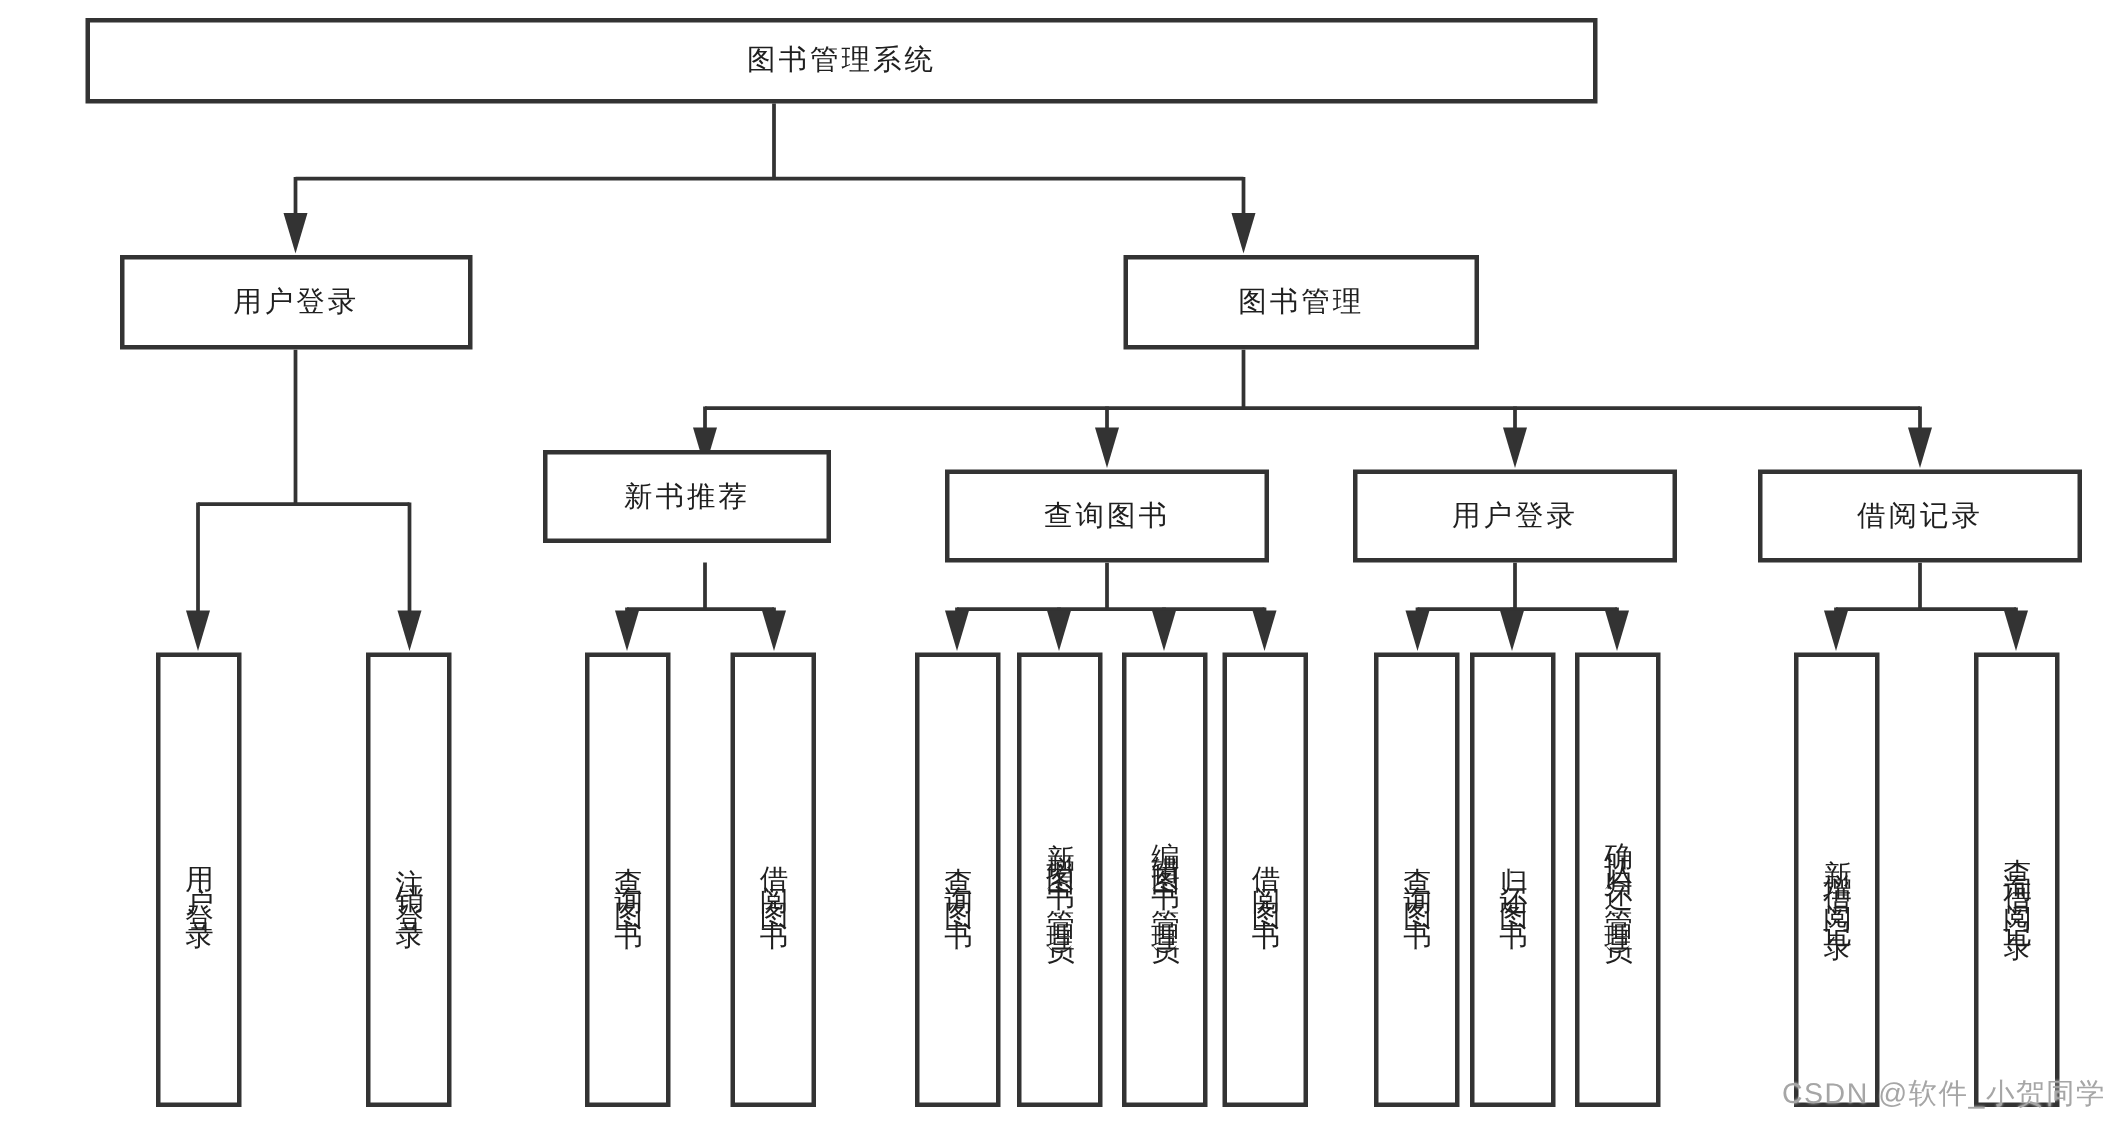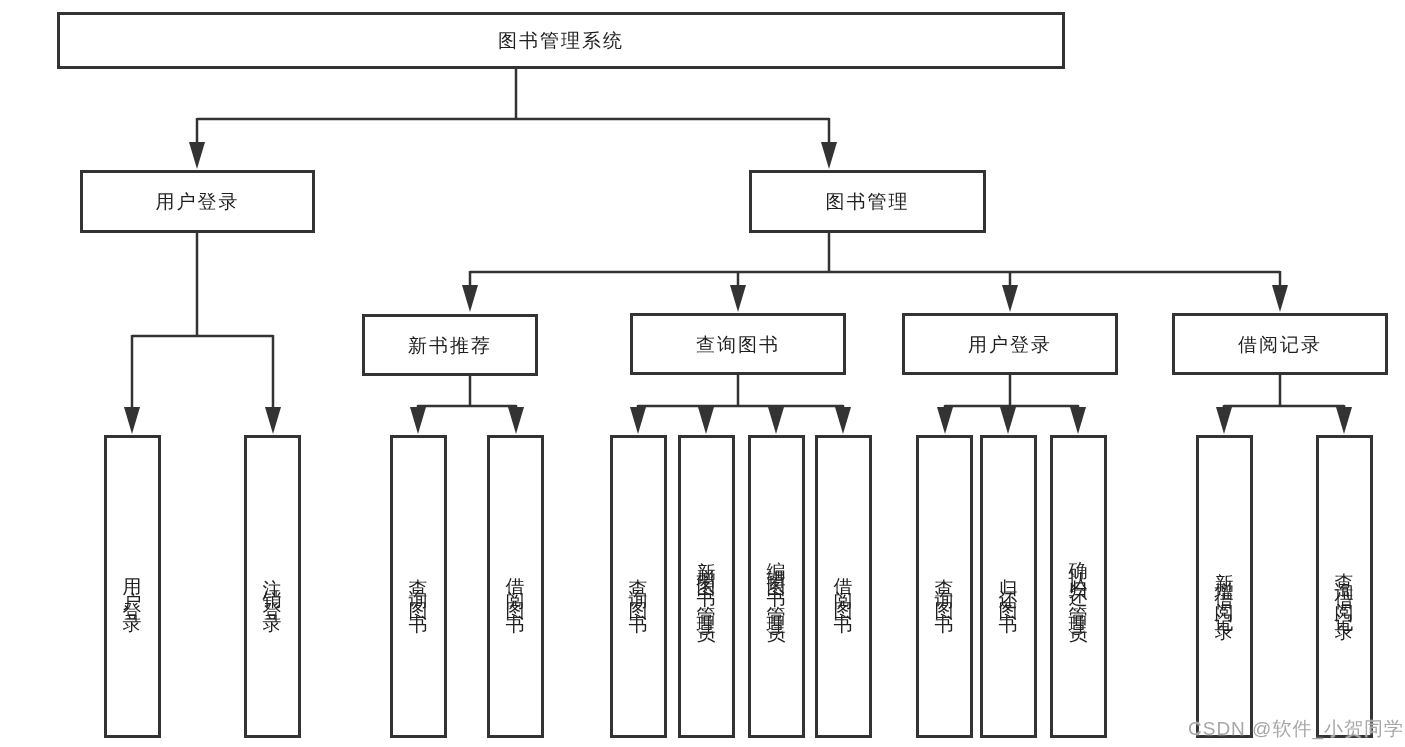--- a/index.html
+++ b/index.html
@@ -147,21 +147,21 @@
       <polygon points="1336,407 1352,407 1344,434"></polygon>
     </g>
   </svg>
 
   <div class="box" style="left:12px; top:12px; width:1008px; height:57px;margin-left:45px;">图书管理系统</div>
 
   <div class="box" style="left:80px; top:170px; width:235px; height:63px;">用户登录</div>
 
   <div class="box" style="left:711px; top:170px; width:237px; height:63px;margin-left:38px;">图书管理</div>
 
-  <div class="box" style="left:362px; top:314px; width:176px; height:62px;">新书推荐</div>
+  <div class="box" style="left:362px; top:300px; width:192px; height:62px;">新书推荐</div>
 
   <div class="box" style="left:630px; top:313px; width:216px; height:62px;">查询图书</div>
 
   <div class="box" style="left:902px; top:313px; width:216px; height:62px;">用户登录</div>
 
   <div class="box" style="left:1172px; top:313px; width:216px; height:62px;">借阅记录</div>
 
   <div class="vbox" style="left:104px;">
     <span class="vlabel">用户登录</span>
   </div>

